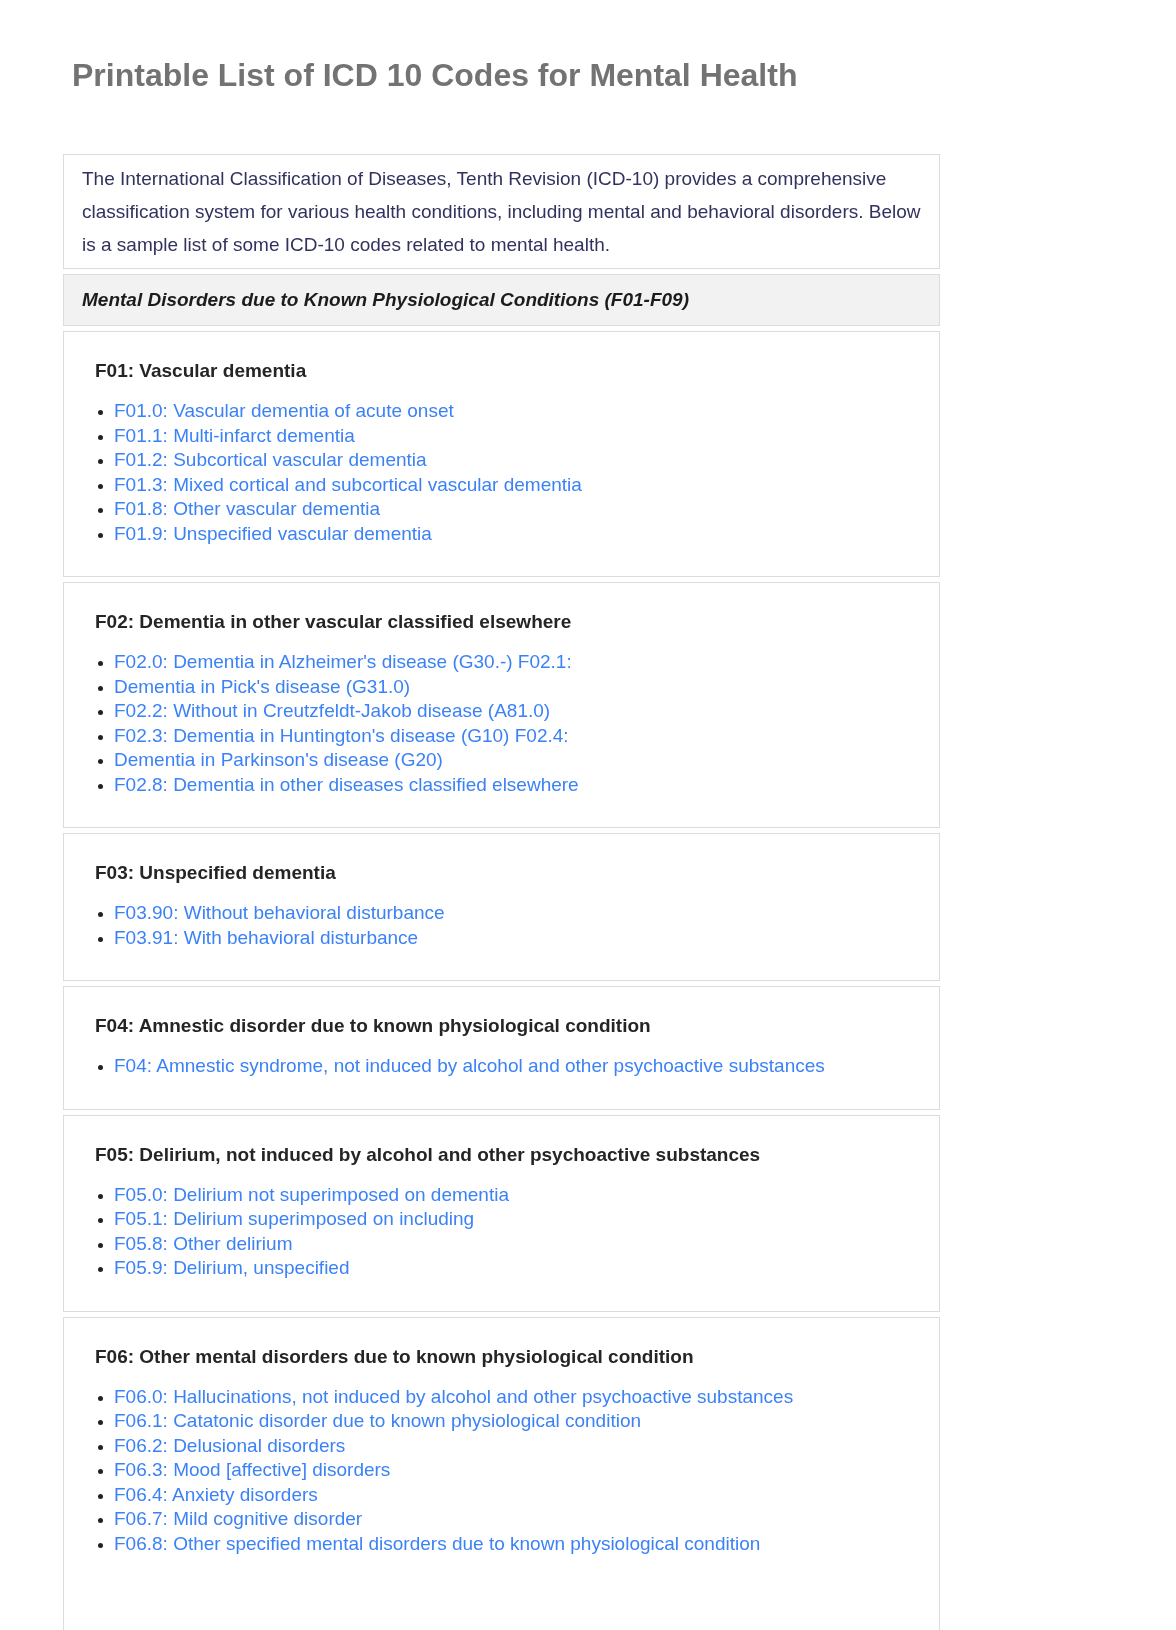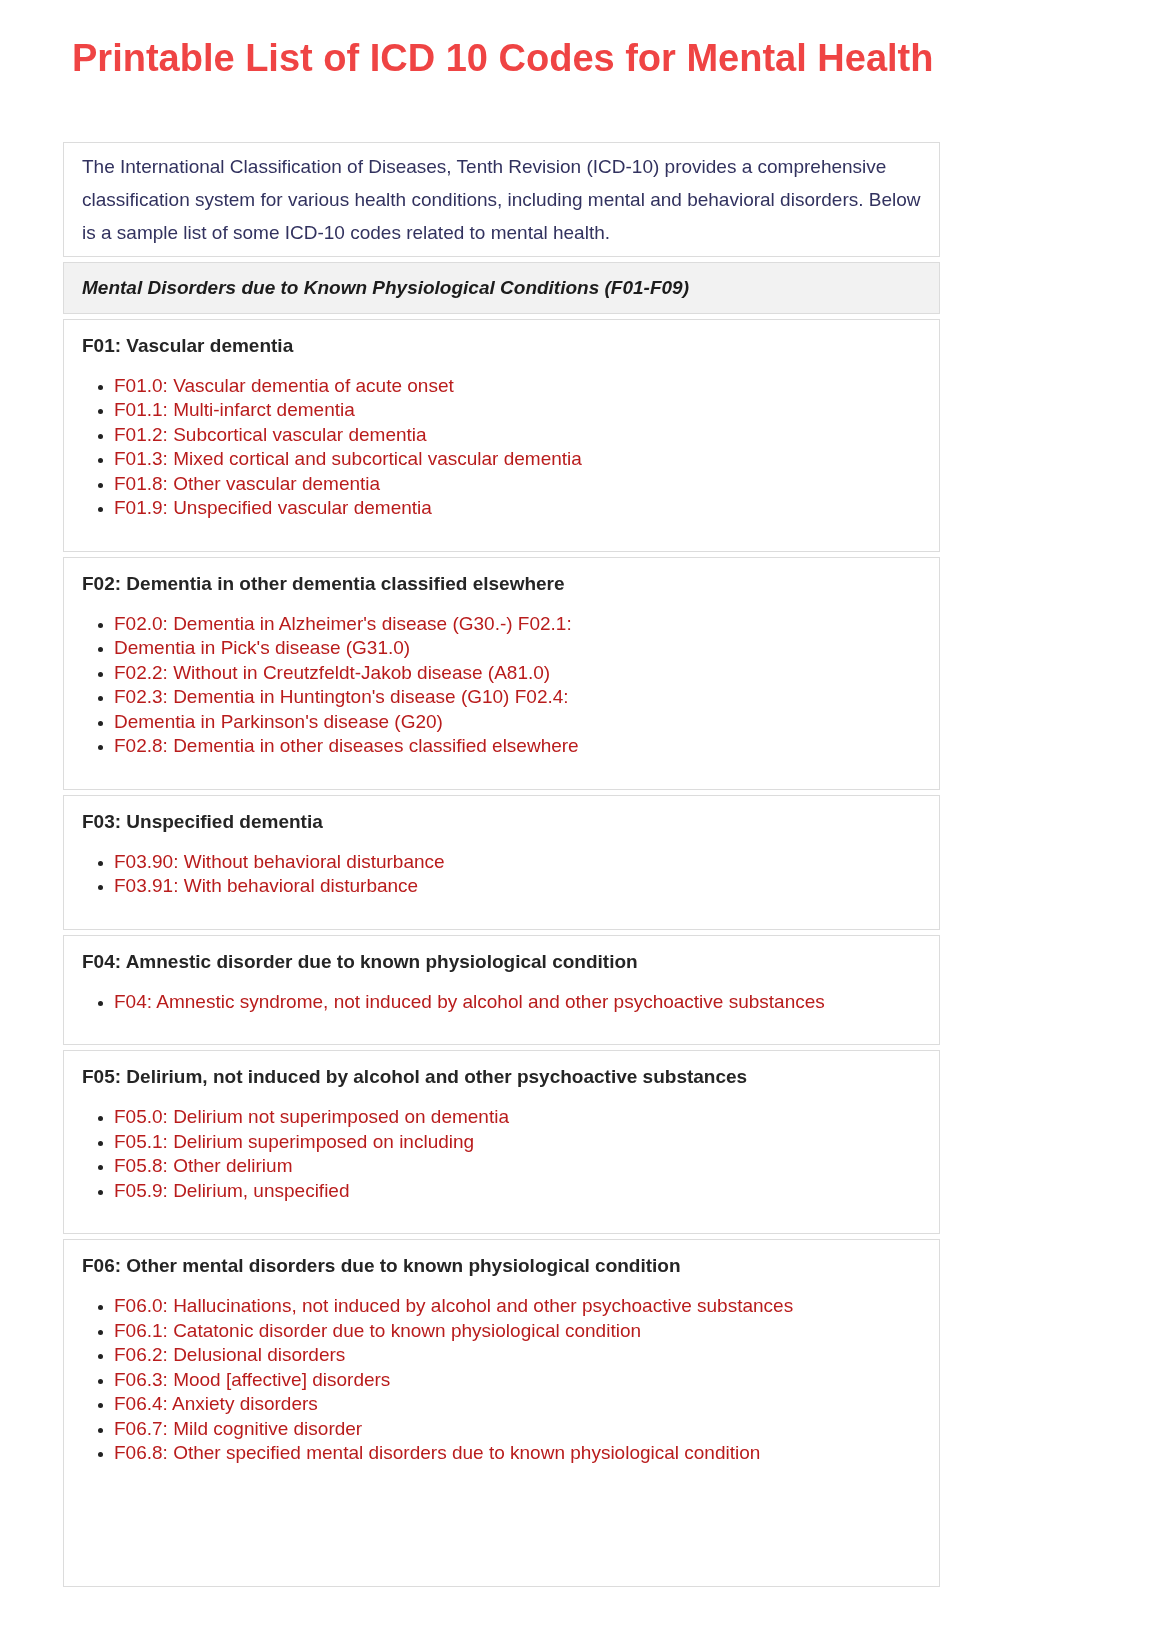--- a/index.html
+++ b/index.html
@@ -8,25 +8,25 @@
     padding: 0;
     background: #ffffff;
     font-family: "Liberation Sans", "DejaVu Sans", sans-serif;
   }
   body {
     width: 1176px;
     height: 1630px;
     overflow: hidden;
   }
   h1.page-title {
-    margin: 36px 40px 0 72px;
-    font-size: 38px;
+    margin: 56px 40px 0 72px;
+    font-size: 32px;
     line-height: 1.2;
     font-weight: 700;
-    color: #ef4444;
+    color: #737373;
     letter-spacing: 0;
   }
   .content-column {
     margin: 60px 0 0 63px;
     width: 877px;
     display: flex;
     flex-direction: column;
     gap: 5px;
   }
   .box {
@@ -51,35 +51,35 @@
     font-size: 19px;
     line-height: 24px;
     font-weight: 700;
     color: #1c1c1c;
     font-style: italic;
   }
   .section-box {
     padding: 14px 18px 18px 18px;
   }
   .section-box h3 {
-    margin: 0;
+    margin: 13px;
     font-size: 19px;
     line-height: 24px;
     font-weight: 700;
     color: #252525;
   }
   .section-box ul {
     margin: 16px 0 12px 0;
     padding-left: 32px;
     list-style: disc outside;
   }
   .section-box li {
     font-size: 19px;
     line-height: 24.5px;
-    color: #b91c1c;
+    color: #3b82f6;
   }
   .section-box li::marker {
     color: #222222;
     font-size: 15px;
   }
   .section-box:last-child {
     padding-bottom: 108px;
   }
 </style>
 </head>
@@ -104,21 +104,21 @@
           <li>F01.0: Vascular dementia of acute onset</li>
           <li>F01.1: Multi-infarct dementia</li>
           <li>F01.2: Subcortical vascular dementia</li>
           <li>F01.3: Mixed cortical and subcortical vascular dementia</li>
           <li>F01.8: Other vascular dementia</li>
           <li>F01.9: Unspecified vascular dementia</li>
         </ul>
   </div>
 
   <div class="box section-box">
-    <h3>F02: Dementia in other dementia classified elsewhere</h3>
+    <h3>F02: Dementia in other vascular classified elsewhere</h3>
     <ul>
           <li>F02.0: Dementia in Alzheimer's disease (G30.-) F02.1:</li>
           <li>Dementia in Pick's disease (G31.0)</li>
           <li>F02.2: Without in Creutzfeldt-Jakob disease (A81.0)</li>
           <li>F02.3: Dementia in Huntington's disease (G10) F02.4:</li>
           <li>Dementia in Parkinson's disease (G20)</li>
           <li>F02.8: Dementia in other diseases classified elsewhere</li>
         </ul>
   </div>
 

